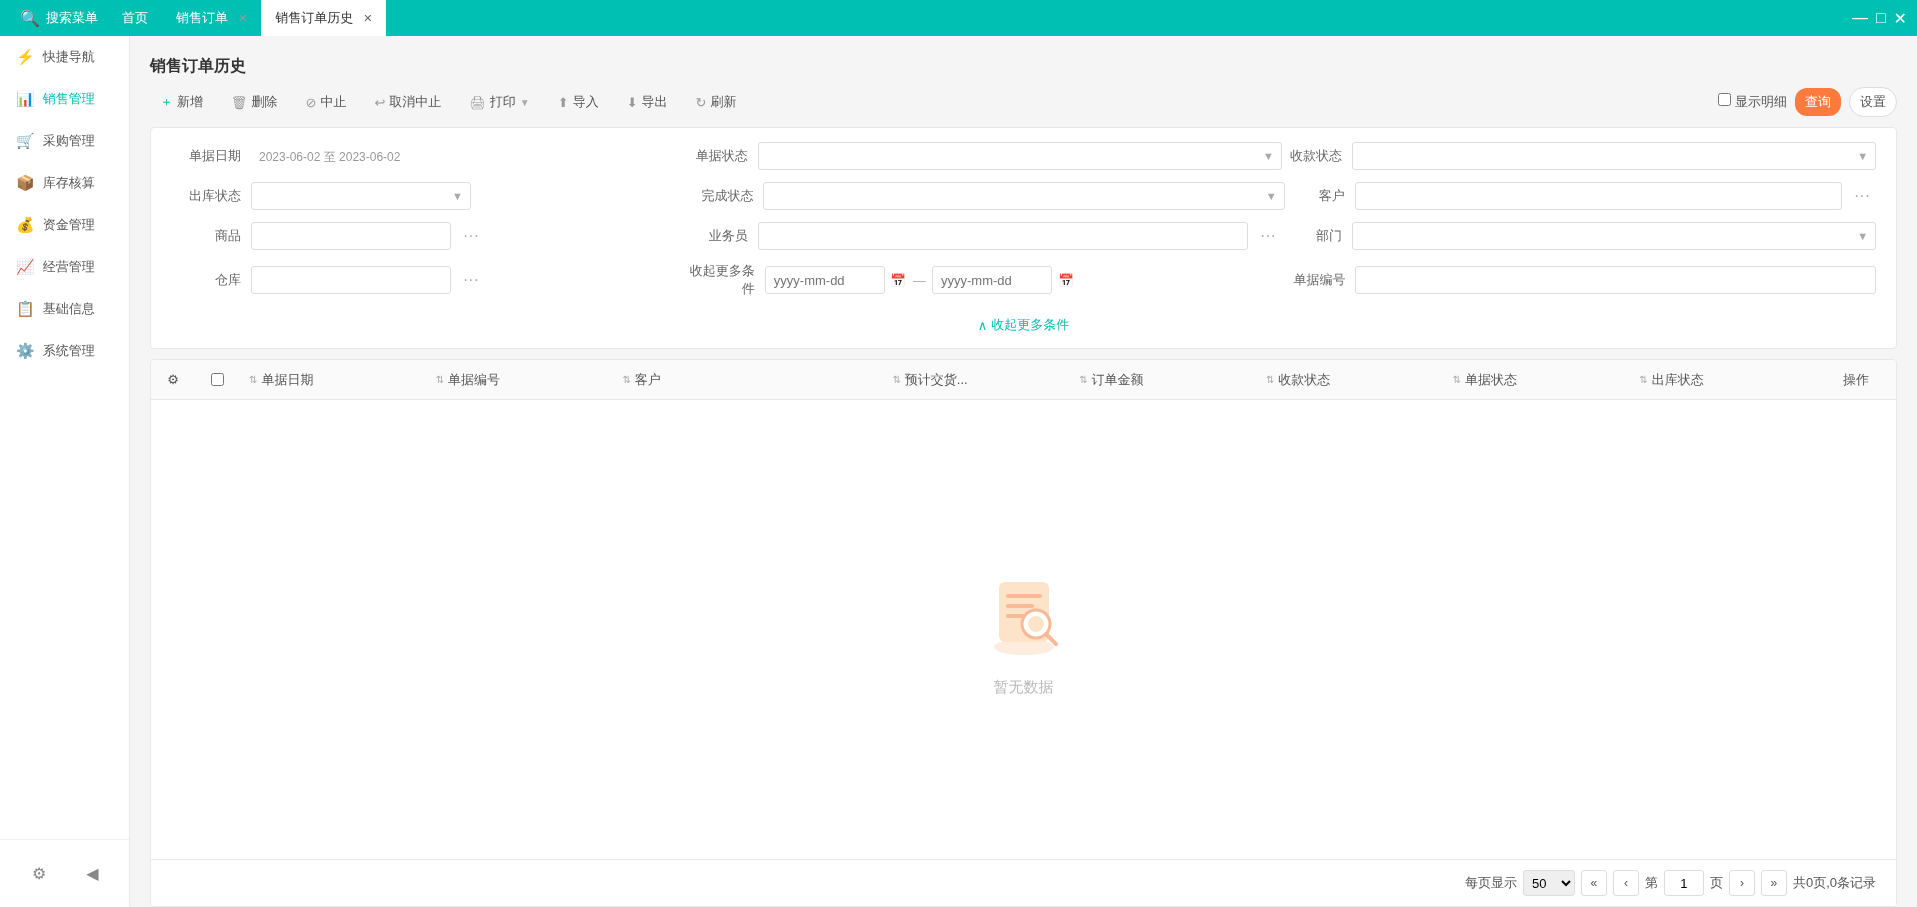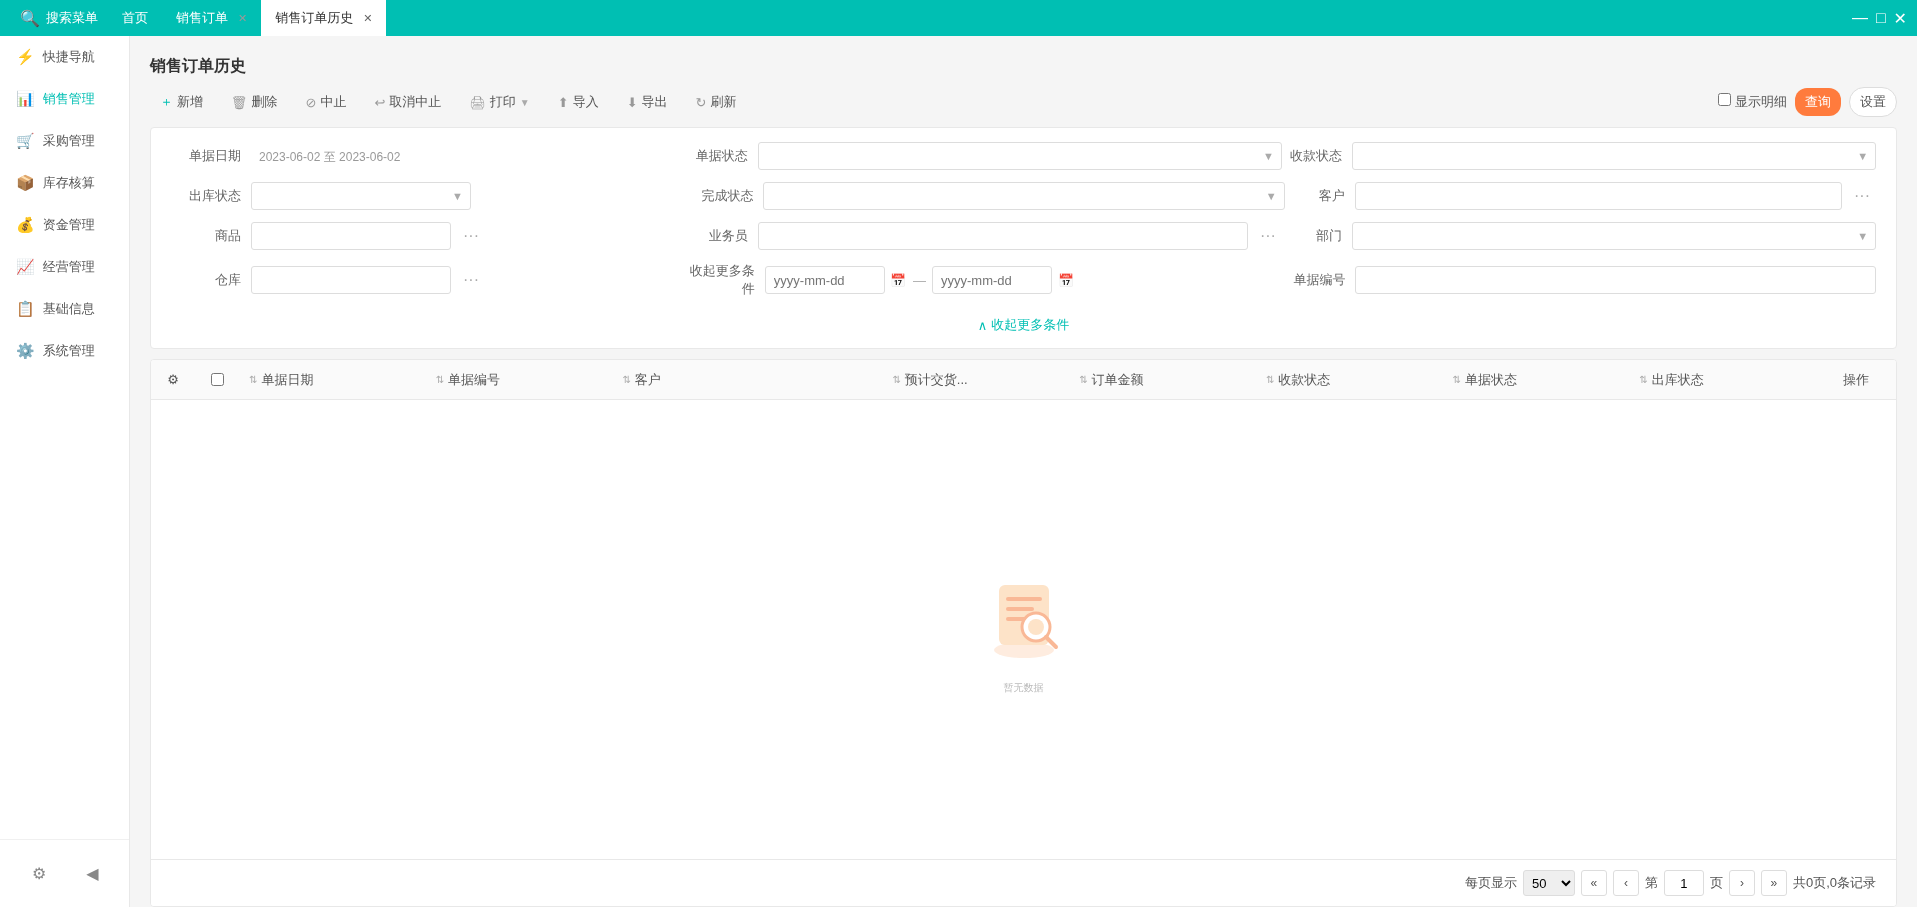--- a/index.html
+++ b/index.html
@@ -349,21 +349,21 @@
           <svg width="100" height="100" viewBox="0 0 100 100">
             <ellipse cx="50" cy="85" rx="30" ry="8" fill="#fdd9c0" opacity="0.5"></ellipse>
             <rect x="25" y="20" width="50" height="60" rx="6" fill="#fde3c8"></rect>
             <rect x="32" y="32" width="36" height="4" rx="2" fill="#f9b896"></rect>
             <rect x="32" y="42" width="28" height="4" rx="2" fill="#f9b896"></rect>
             <rect x="32" y="52" width="22" height="4" rx="2" fill="#f9b896"></rect>
             <circle cx="62" cy="62" r="14" fill="#fff" stroke="#f9b896" stroke-width="3"></circle>
             <line x1="72" y1="72" x2="82" y2="82" stroke="#f9b896" stroke-width="4" stroke-linecap="round"></line>
             <circle cx="62" cy="62" r="8" fill="#fde3c8"></circle>
           </svg>
-          <span style="color:#bbb;font-size:10px;">暂无数据</span>
+          <span style="color:#bbb;font-size:15px;">暂无数据</span>
         </div>
       </div>
 
       <div class="pagination">
         <span>每页显示</span>
         <select class="page-size-select">
           <option value="50">50</option>
           <option value="10">10</option>
           <option value="20">20</option>
           <option value="100">100</option>

